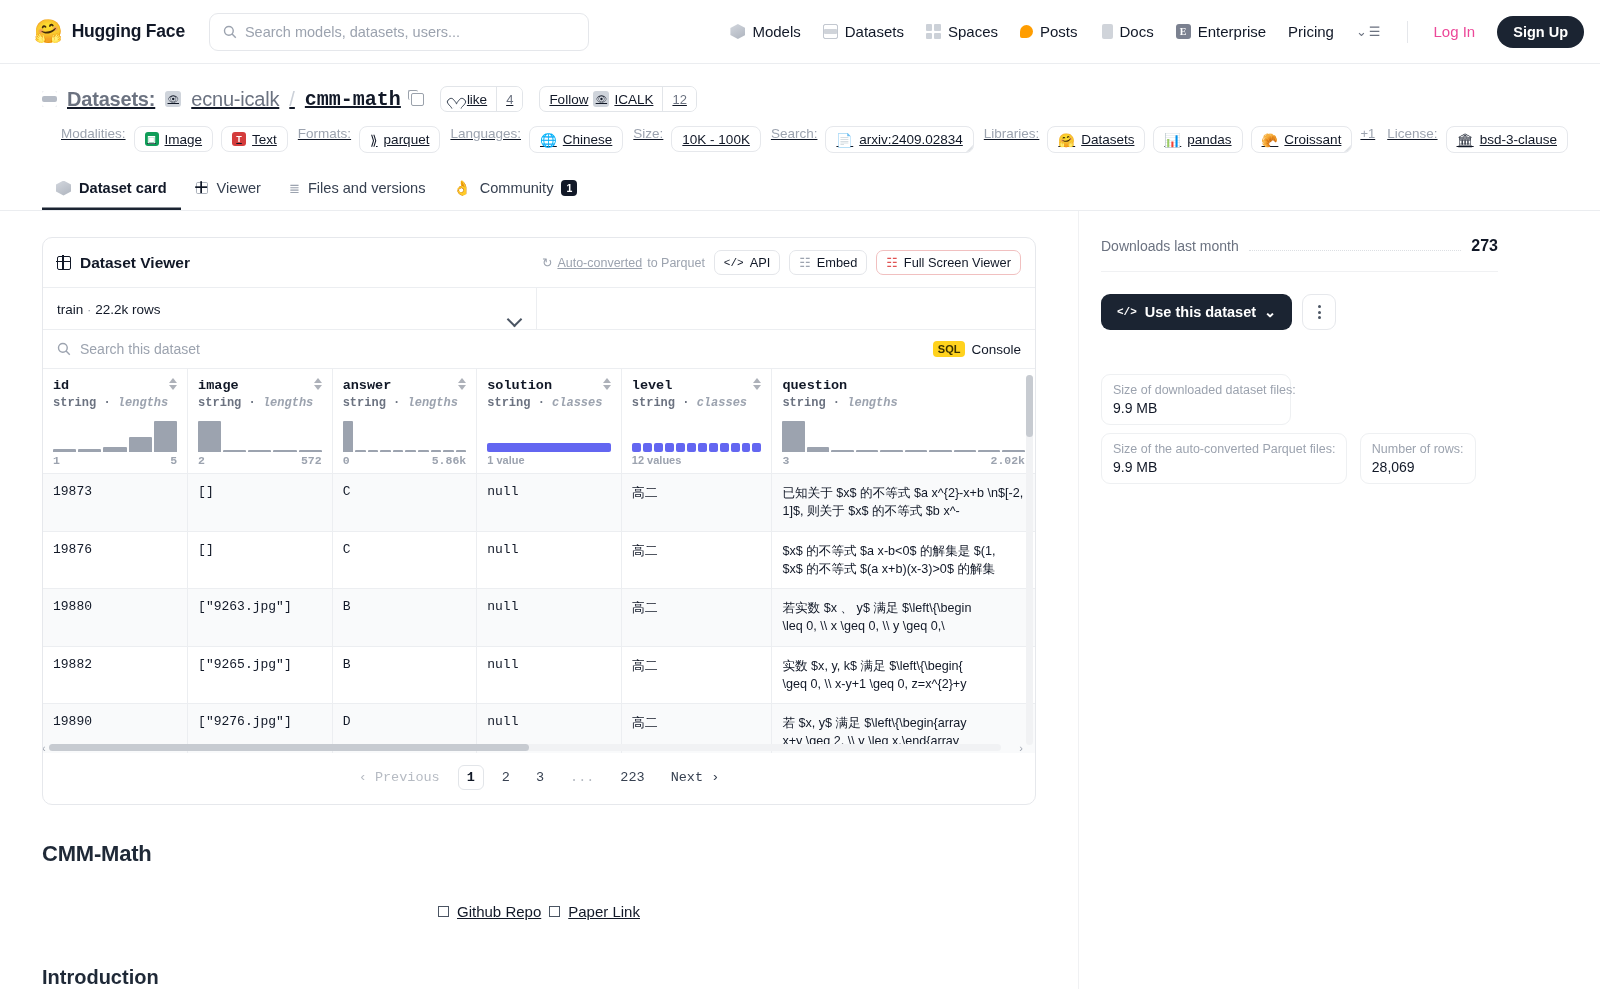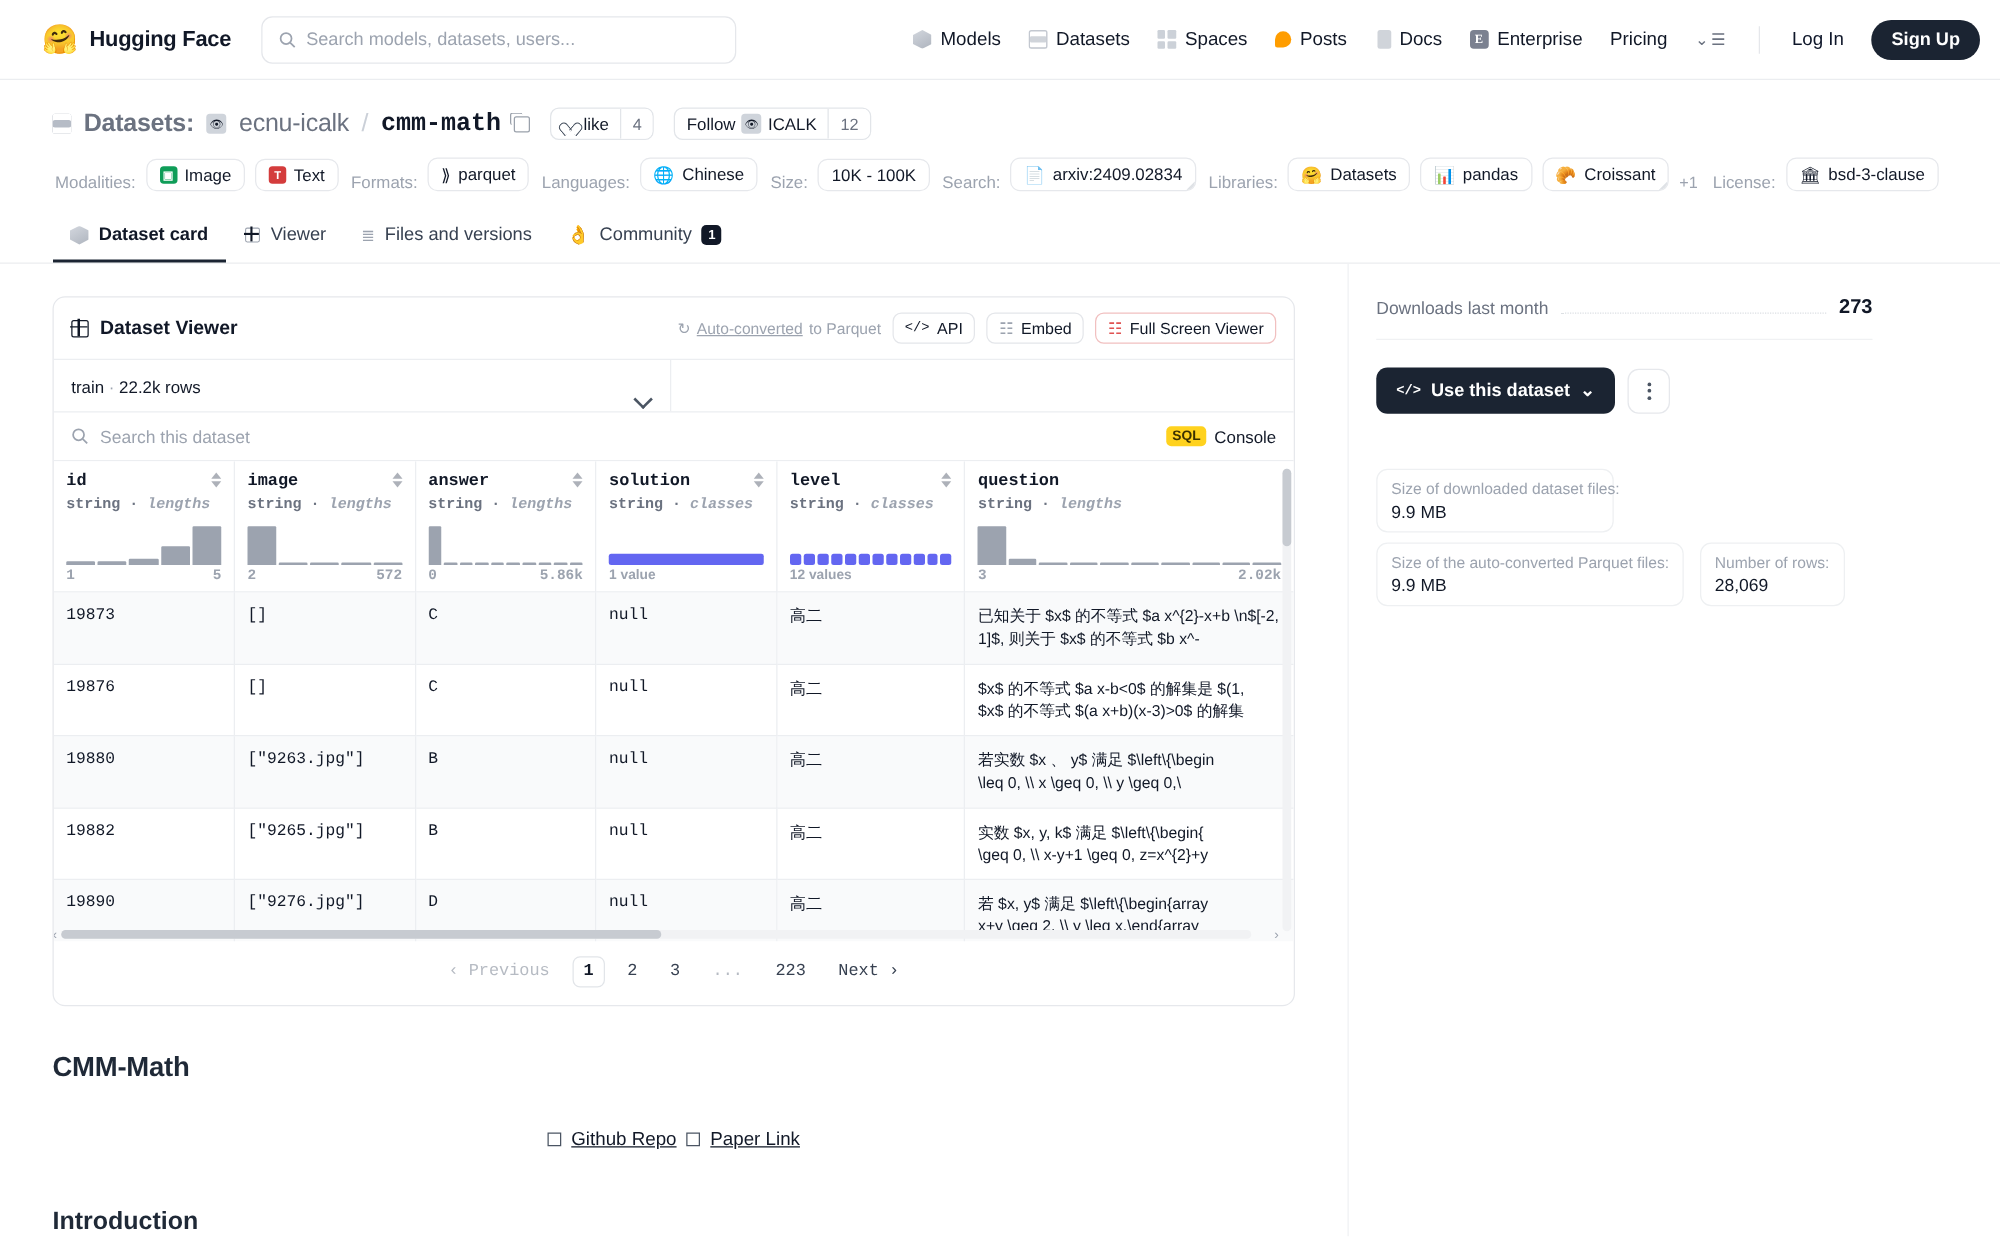--- a/index.html
+++ b/index.html
@@ -33,40 +33,40 @@
     padding: 0 13px;
     color: #9ca3af; font-size: 14.5px;
   }
   .navlinks { display: flex; align-items: center; gap: 22px; margin-left: auto; }
   .navlink {
     display: flex; align-items: center; gap: 7px;
     font-size: 15px; color: #111827; cursor: pointer;
     white-space: nowrap;
   }
   .navsep { width: 1px; height: 22px; background: #e5e7eb; margin: 0 4px; }
-  .loginlink { font-size: 15px; color: #0f172a; cursor: pointer; }
+  .loginlink { font-size: 15px; color: #ec4899; cursor: pointer; }
   .signup {
     background: #1b2432; color: #fff;
     font-size: 14.5px; font-weight: 600;
     padding: 8px 16px; border-radius: 999px; cursor: pointer;
   }
   .caret-menu { display:flex; align-items:center; gap:2px; color:#6b7280; font-size:13px; cursor:pointer; }
 
   
   .mi { width: 15px; height: 15px; display:inline-block; flex:0 0 auto; position: relative;}
   .mi-cube { background: linear-gradient(150deg,#d3d7de,#aeb4be); clip-path: polygon(50% 0,100% 26%,100% 74%,50% 100%,0 74%,0 26%); }
   .mi-db { background:#d0d4da; border-radius:2px; box-shadow: inset 0 4px 0 #fff, inset 0 -4px 0 #fff; border:1px solid #c3c8d0;}
   .mi-grid { display:grid; grid-template-columns:1fr 1fr; grid-template-rows:1fr 1fr; gap:2px;}
   .mi-grid i { background:#ccd1d8; border-radius:1px;}
   .mi-dot { background:#ff9d00; border-radius:50% 50% 50% 2px; width:13px; height:13px;}
   .mi-doc { background:#d0d4da; border-radius:2px; width:11px; height:15px; margin-left:2px;}
   .mi-ent { background:#7b8190; color:#fff; font-size:10px; font-weight:700; border-radius:3px; display:flex; align-items:center; justify-content:center; font-family:"Liberation Serif",serif;}
 
   
-  #dshead { padding: 22px 52px 0 42px; }
+  #dshead { padding: 22px 52px 0 42px; text-decoration: underline; }
   .ds-title-row { display: flex; align-items: center; gap: 10px; }
   .ds-icon { width: 15px; height: 16px; background:#b6bcc6; border-radius:2px;
              box-shadow: inset 0 5px 0 #fff, inset 0 -5px 0 #fff; }
   .ds-label { font-size: 20px; font-weight: 600; color: #6b7280; letter-spacing:-.2px;}
   .ds-avatar { width:16px;height:16px;border-radius:3px;background:#cfd4db;display:inline-flex;align-items:center;justify-content:center;font-size:9px;}
   .ds-org { font-size: 20px; color: #6b7280; letter-spacing:-.2px;}
   .ds-slash { font-size:20px; color:#cbd0d8; }
   .ds-name { font-size: 20px; font-weight: 700; font-family: "Liberation Mono", monospace; color:#111827;}
   .copy-ico { width:13px;height:13px;border:1.6px solid #9aa1ab;border-radius:2px; position:relative; cursor:pointer;}
   .copy-ico:after{content:"";position:absolute;left:-4px;top:-4px;width:9px;height:9px;border-left:1.6px solid #9aa1ab;border-top:1.6px solid #9aa1ab;border-radius:2px;}
@@ -75,21 +75,21 @@
     overflow:hidden; background:#fff; height:26px; cursor:pointer; margin-left:6px;
   }
   .pillbtn .pb-main{display:flex;align-items:center;gap:5px;padding:0 9px;font-size:13.5px;color:#111827;}
   .pillbtn .pb-count{display:flex;align-items:center;padding:0 9px;font-size:13px;color:#6b7280;border-left:1px solid #e2e5e9;background:#fff;}
   .heart{width:12px;height:12px;position:relative;}
   .heart:before,.heart:after{content:"";position:absolute;width:6px;height:9px;border:1.3px solid #4b5563;border-bottom:none;border-radius:6px 6px 0 0;top:1px;}
   .heart:before{left:0;transform:rotate(-40deg);transform-origin:bottom right;}
   .heart:after{left:5px;transform:rotate(40deg);transform-origin:bottom left;}
 
   
-  .taglane { display:flex; align-items:flex-end; flex-wrap:nowrap; gap:0px; margin-top:14px; }
+  .taglane { display:flex; align-items:flex-start; flex-wrap:nowrap; gap:0px; margin-top:14px;margin-left:17px; }
   .taglabel { font-size:13.5px; color:#9ca3af; margin-right:8px; margin-left:2px; white-space:nowrap;}
   .tag {
     display:inline-flex; align-items:center; gap:6px;
     border:1px solid #e6e8ec; border-radius:8px; background:#fff;
     padding:4.5px 10px; font-size:13.5px; color:#111827; margin-right:8px;
     white-space:nowrap; cursor:pointer; position:relative;
   }
   .tag .sq{width:14px;height:14px;border-radius:3px;display:inline-flex;align-items:center;justify-content:center;font-size:9px;color:#fff;font-weight:700;}
   .corner:after{content:"";position:absolute;right:0;bottom:0;border-width:0 0 7px 7px;border-style:solid;border-color:transparent transparent #dfe2e6 transparent;border-radius:0 0 7px 0;}
   .plusone{font-size:13px;color:#9ca3af;margin-right:10px;}

